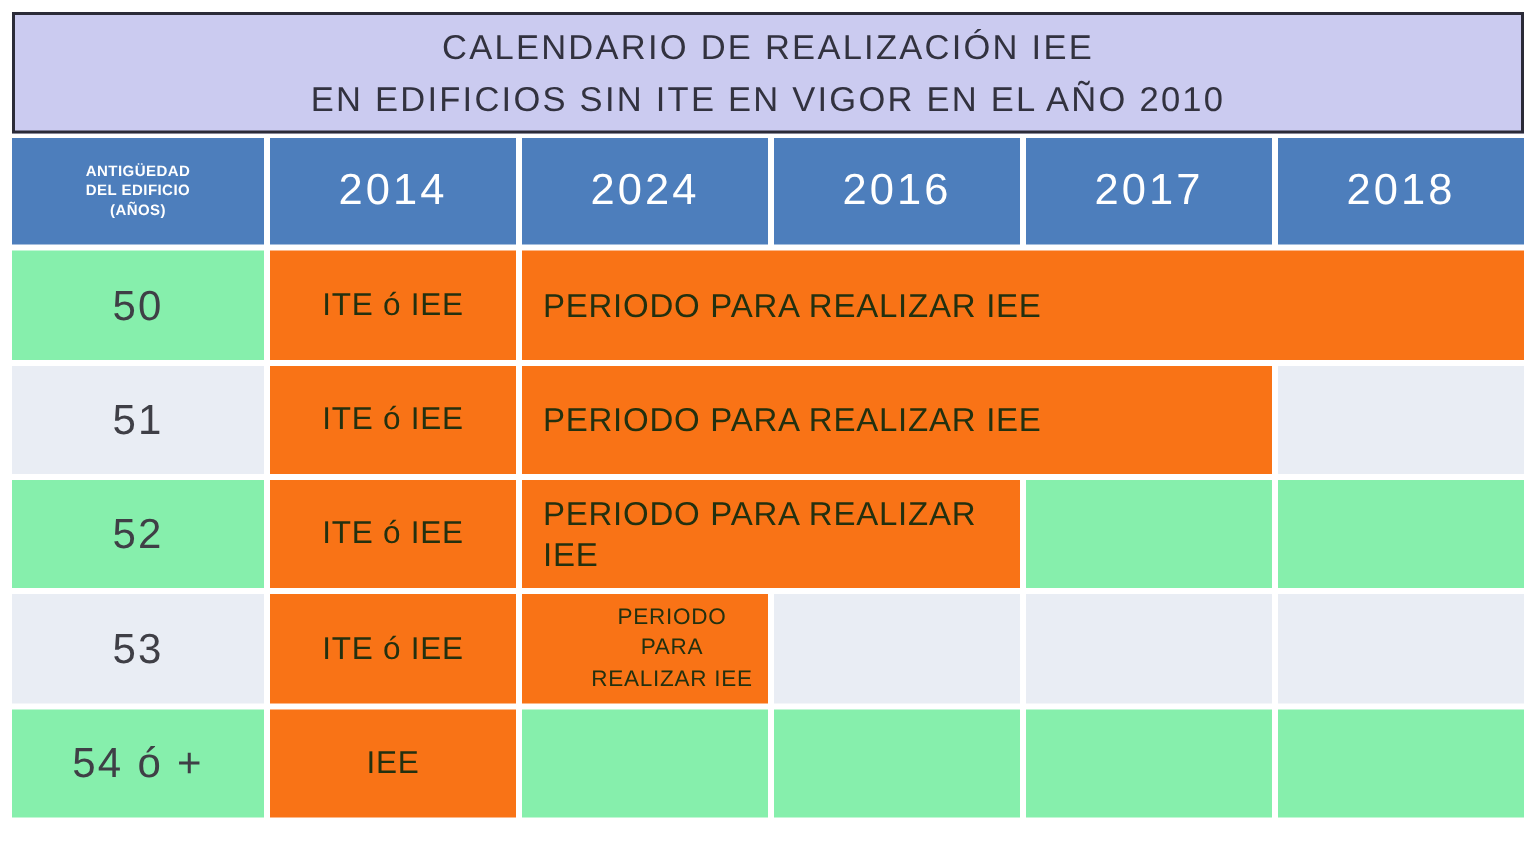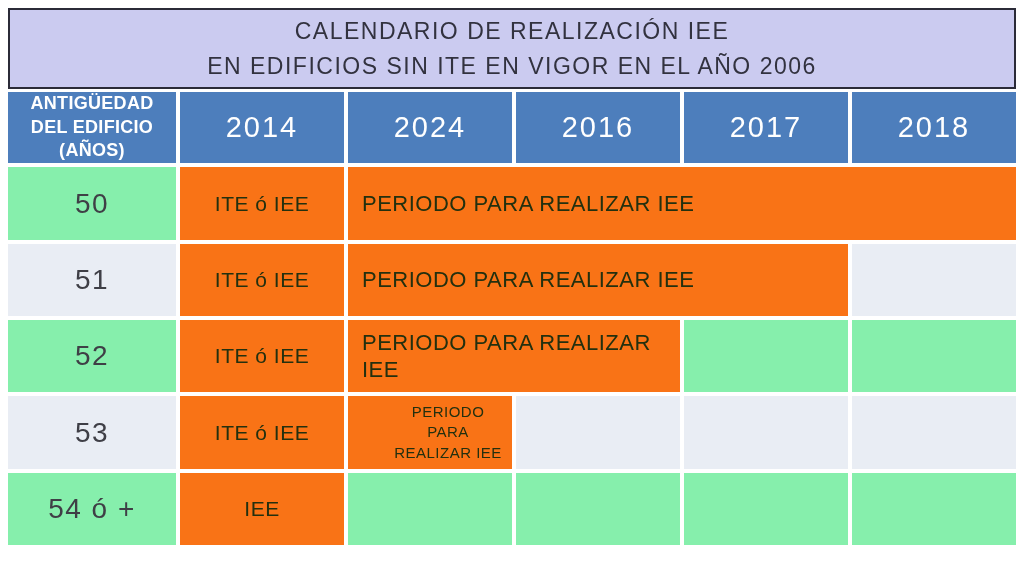--- a/index.html
+++ b/index.html
@@ -18,39 +18,39 @@
     display:grid;
     grid-template-columns:168px 164px 164px 164px 164px 164px;
     grid-template-rows:71px 73px 72px 72px 73px 72px;
     gap:4px;background:#ffffff;
   }
   .cell{
     display:flex;align-items:center;justify-content:center;
     text-align:center;white-space:pre-line;box-sizing:border-box;
   }
   .hdr{background:#4d7ebc;color:#ffffff;}
-  .corner{font-weight:bold;font-size:18px;line-height:1.3;letter-spacing:0.3px;}
+  .corner{font-weight:bold;font-size:10px;line-height:1.3;letter-spacing:0.3px;}
   .year{font-size:29px;letter-spacing:2px;}
   .age{font-size:28px;color:#3f3f46;letter-spacing:1.5px;}
   .dark{background:#86efac;}
   .light{background:#e9edf4;}
   .green{background:#f97316;color:#23300f;}
   .entry{font-size:21px;letter-spacing:0.5px;}
   .period{justify-content:flex-start;text-align:left;padding-left:14px;font-size:22px;letter-spacing:0.5px;line-height:1.25;}
   .period-small{font-size:15px;letter-spacing:0.5px;line-height:1.35;padding-left:36px;}
   .sp4{grid-column:span 4;}
   .sp3{grid-column:span 3;}
   .sp2{grid-column:span 2;}
 </style>
 </head>
 <body>
 
 <div class="title-box">
   <div>CALENDARIO DE REALIZACIÓN IEE</div>
-  <div>EN EDIFICIOS SIN ITE EN VIGOR EN EL AÑO 2006</div>
+  <div>EN EDIFICIOS SIN ITE EN VIGOR EN EL AÑO 2010</div>
 </div>
 
 <div class="grid">
 
   <div class="cell hdr corner">ANTIGÜEDAD
 DEL EDIFICIO
 (AÑOS)</div>
   <div class="cell hdr year">2014</div>
   <div class="cell hdr year">2024</div>
   <div class="cell hdr year">2016</div>

